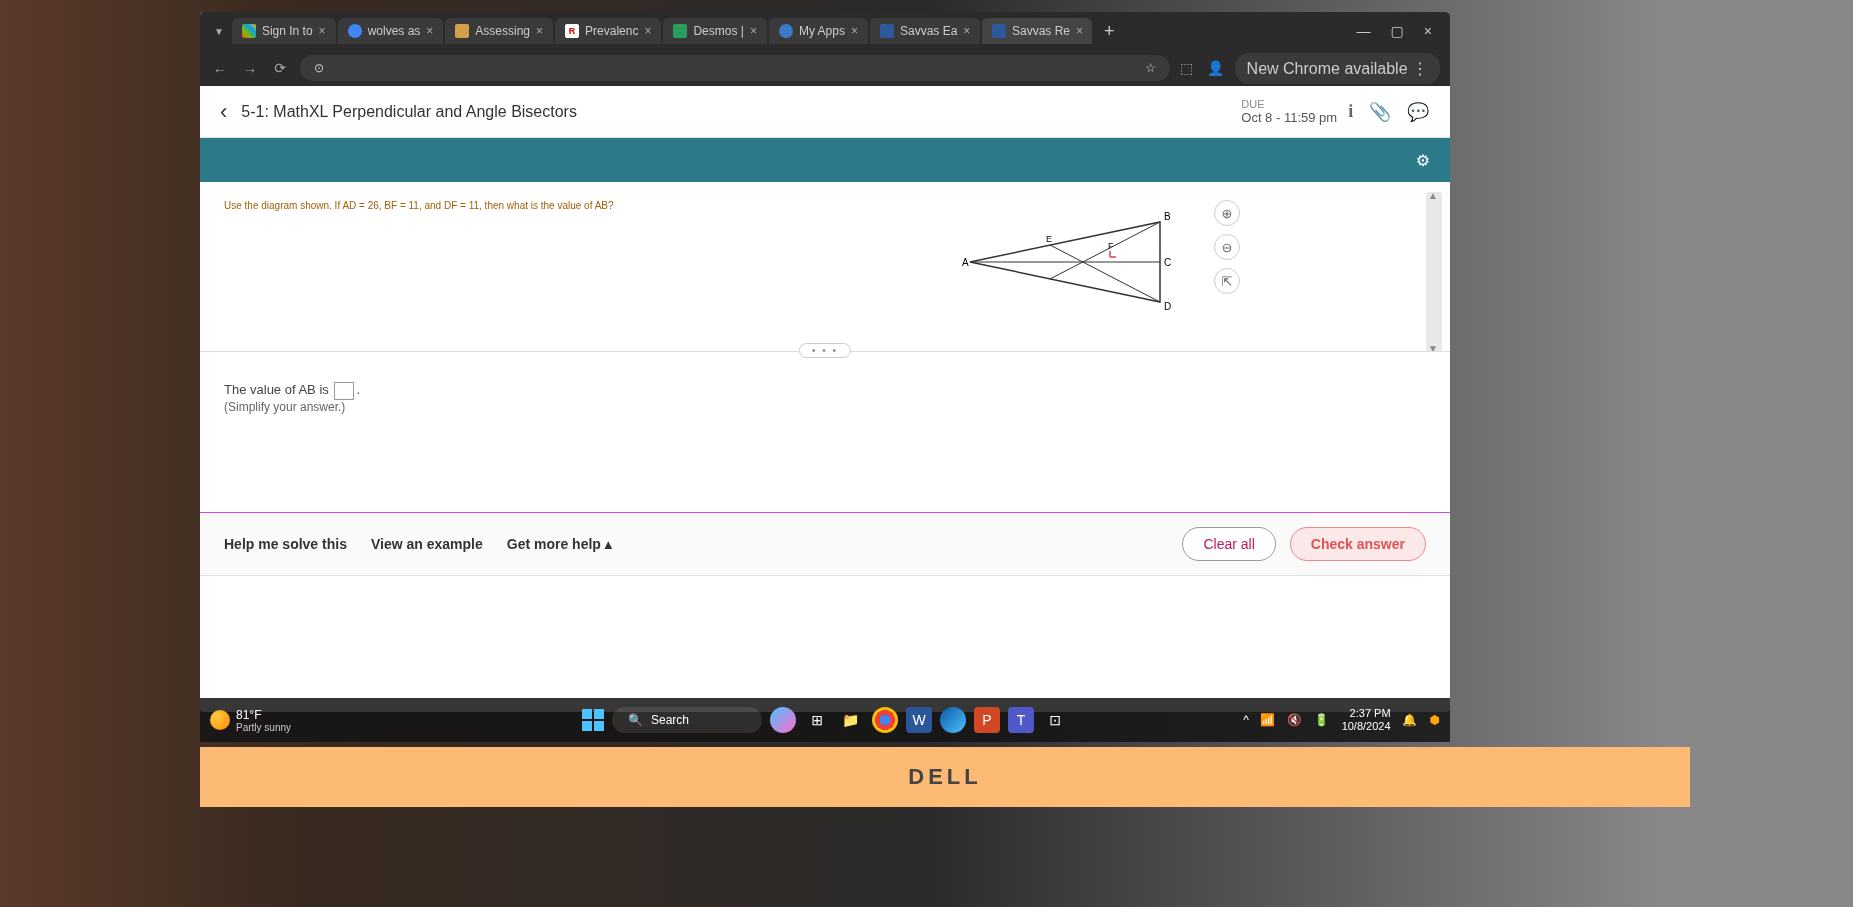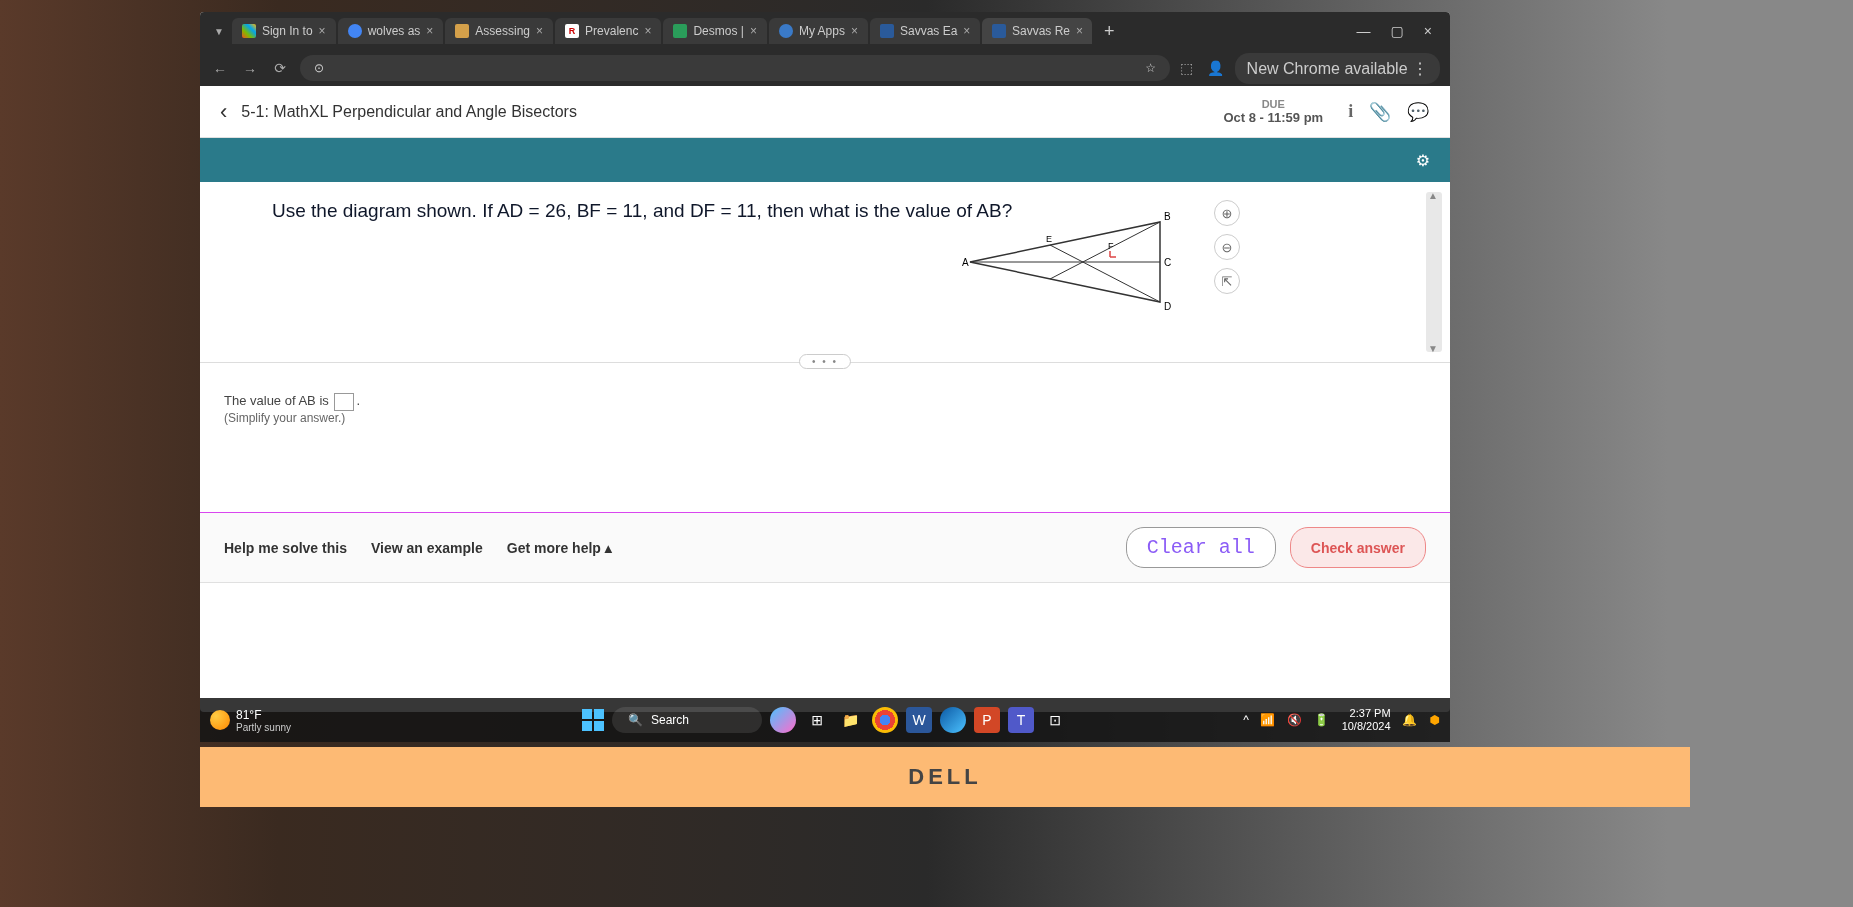--- a/index.html
+++ b/index.html
@@ -26,51 +26,51 @@
     .url-input { flex: 1; background: #3a3a3a; border-radius: 16px; padding: 6px 14px; color: #ccc; font-size: 12px; display: flex; align-items: center; gap: 8px; }
     .url-icons { display: flex; gap: 14px; color: #aaa; font-size: 14px; align-items: center; }
     .chrome-btn { background: #3a3a3a; color: #ccc; padding: 6px 12px; border-radius: 14px; font-size: 16px; }
     
     
     .page-header { background: #fff; padding: 12px 20px; display: flex; align-items: center; border-bottom: 1px solid #e0e0e0; }
     .back-arrow { font-size: 22px; color: #333; margin-right: 14px; cursor: pointer; }
     .header-text { flex: 1; }
     .class-name { font-size: 11px; color: #888; }
     .assignment-name { font-size: 16px; color: #333; }
-    .due-info { text-align: center; margin-right: 25px; font-weight: bold; }
+    .due-info { text-align: left; margin-right: 11px; }
     .due-label { font-size: 11px; color: #888; }
     .due-date { font-size: 13px; color: #555; }
     .header-icons { display: flex; gap: 16px; color: #666; font-size: 18px; align-items: center; }
     
     
     .blue-bar { background: #2a7a8a; height: 44px; display: flex; align-items: center; justify-content: flex-end; padding: 0 20px; }
     .gear { color: #fff; font-size: 16px; }
     
     
     .question-area { background: #fff; padding: 18px 24px; position: relative; height: 330px; }
-    .question-text { font-size: 19px; color: #0f172a; margin-left: 48px; }
+    .question-text { font-size: 10px; color: #a16207; }
     .diagram { position: absolute; right: 260px; top: 20px; width: 230px; height: 120px; }
     .zoom-controls { position: absolute; right: 210px; top: 18px; display: flex; flex-direction: column; gap: 8px; }
     .zoom-btn { width: 26px; height: 26px; border: 1px solid #ccc; border-radius: 50%; display: flex; align-items: center; justify-content: center; font-size: 13px; color: #666; background: #fff; cursor: pointer; }
     .scroller { position: absolute; right: 8px; top: 10px; width: 16px; height: 160px; background: #e8e8e8; border-radius: 3px; }
     .scroller::before { content: '▲'; position: absolute; top: -2px; left: 2px; font-size: 10px; color: #888; }
     .scroller::after { content: '▼'; position: absolute; bottom: -2px; left: 2px; font-size: 10px; color: #888; }
     
     .divider-with-dots { border-top: 1px solid #ddd; position: relative; margin: 0 -24px; }
     .dots-badge { position: absolute; left: 50%; top: -9px; transform: translateX(-50%); background: #fff; border: 1px solid #ccc; border-radius: 10px; padding: 1px 12px; font-size: 10px; color: #888; letter-spacing: 2px; }
     
     .answer-section { padding-top: 30px; font-size: 13px; color: #444; }
     .answer-box { display: inline-block; width: 20px; height: 18px; border: 1px solid #999; vertical-align: middle; margin: 0 2px; }
     .simplify { font-size: 12px; color: #666; }
     
     
     .help-bar { background: #fafafa; border-top: 1px solid #d946ef; border-bottom: 1px solid #e0e0e0; padding: 14px 24px; display: flex; align-items: center; gap: 24px; }
     .help-link { font-size: 14px; font-weight: 600; color: #333; cursor: pointer; }
     .help-bar-right { margin-left: auto; display: flex; gap: 14px; }
-    .btn-clear { border: 1px solid #999; background: #fff; padding: 8px 20px; border-radius: 18px; font-size: 20px; color: #8b5cf6; cursor: pointer; font-family: Liberation Mono, monospace; }
+    .btn-clear { border: 1px solid #999; background: #fff; padding: 8px 20px; border-radius: 18px; font-size: 14px; color: #be185d; cursor: pointer; }
     .btn-check { border: 1px solid #e88; background: #fbe8e8; padding: 8px 20px; border-radius: 18px; font-size: 14px; color: #d55; font-weight: 700; cursor: pointer; }
     
     
     .footer-nav { background: #fff; padding: 14px 24px; display: flex; align-items: center; }
     .btn-review { border: 1px solid #4a8ac8; background: #fff; color: #4a8ac8; padding: 8px 16px; border-radius: 6px; font-size: 14px; font-weight: 600; cursor: pointer; }
     .question-counter { margin-left: auto; display: flex; align-items: center; gap: 8px; font-size: 14px; color: #555; }
     .q-num-box { border: 1px solid #ccc; padding: 4px 12px; border-radius: 4px; }
     .btn-back-q { border: 1px solid #ccc; background: #fff; padding: 8px 24px; border-radius: 6px; font-size: 14px; color: #4a8ac8; font-weight: 600; margin-left: 20px; cursor: pointer; }
     .btn-next-q { background: #2a5aa8; color: #fff; padding: 8px 24px; border-radius: 6px; font-size: 14px; font-weight: 600; margin-left: 10px; cursor: pointer; display: flex; align-items: center; gap: 6px; }
     

